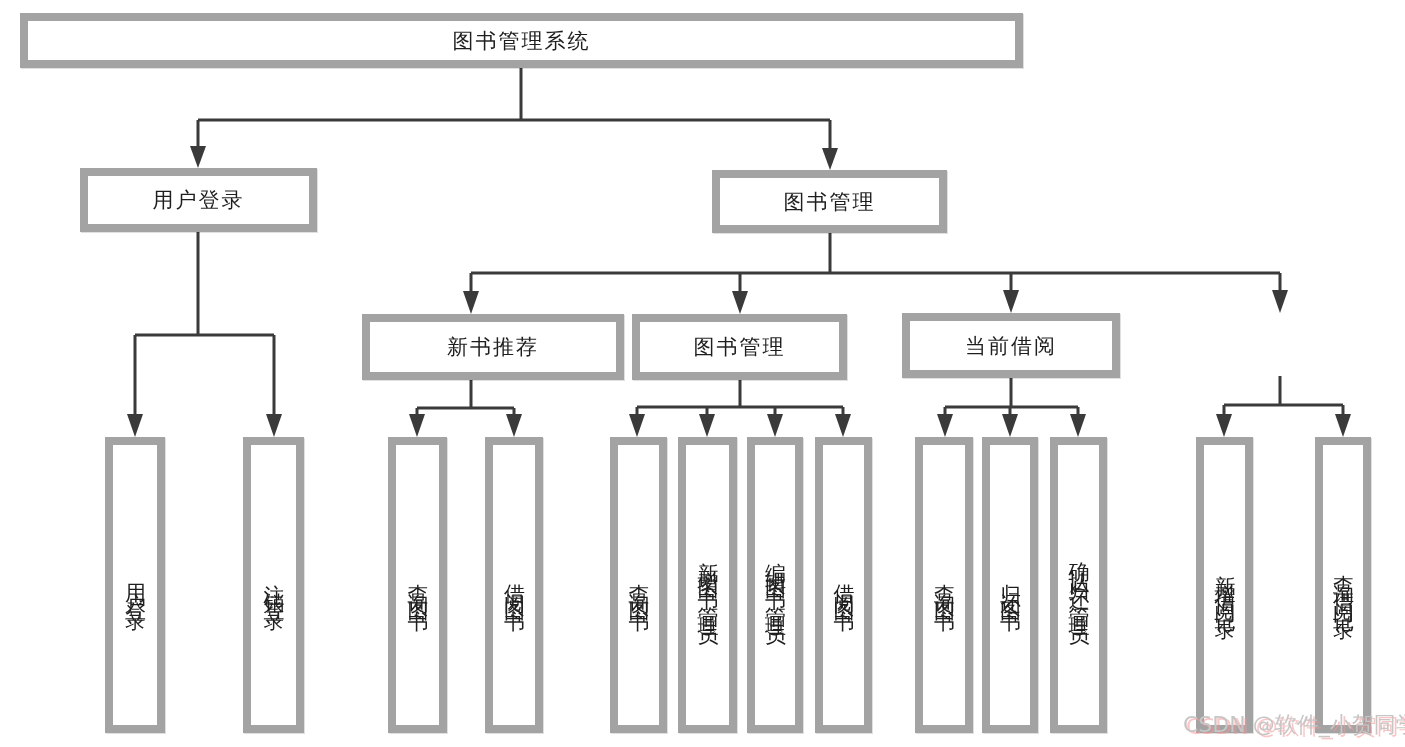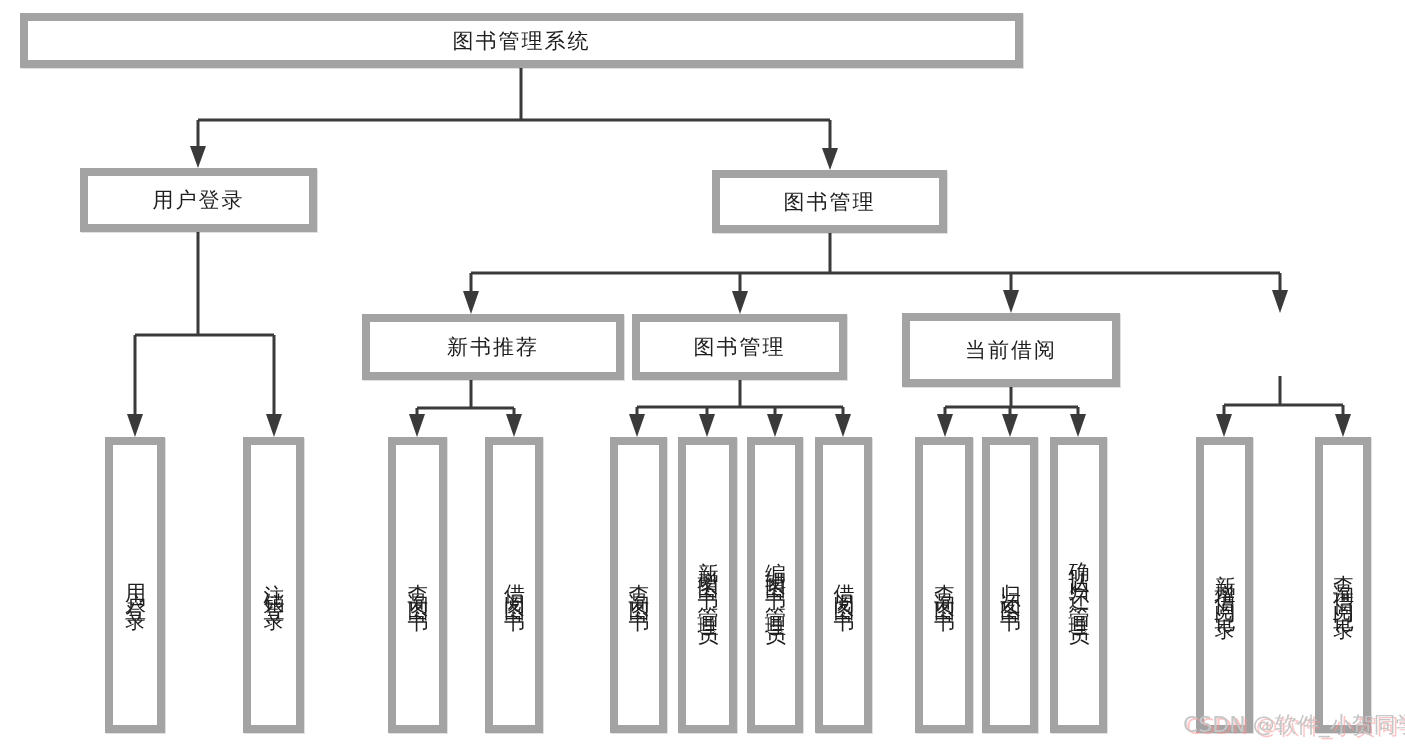--- a/index.html
+++ b/index.html
@@ -101,21 +101,21 @@
   <div class="node h" style="left:712px; top:170px; width:235px; height:63px">
     <span>图书管理</span>
   </div>
 
   <div class="node h" style="left:362px; top:314px; width:262px; height:66px">
     <span>新书推荐</span>
   </div>
   <div class="node h" style="left:632px; top:314px; width:215px; height:66px">
     <span>图书管理</span>
   </div>
-  <div class="node h" style="left:902px; top:313px; width:218px; height:74px">
+  <div class="node h" style="left:902px; top:313px; width:218px; height:65px">
     <span>当前借阅</span>
   </div>
 
   <div class="node v" style="left:105px; top:437px; width:60px; height:296px">
     <span>用户登录</span>
   </div>
   <div class="node v" style="left:243px; top:437px; width:61px; height:296px">
     <span>注销登录</span>
   </div>
 

